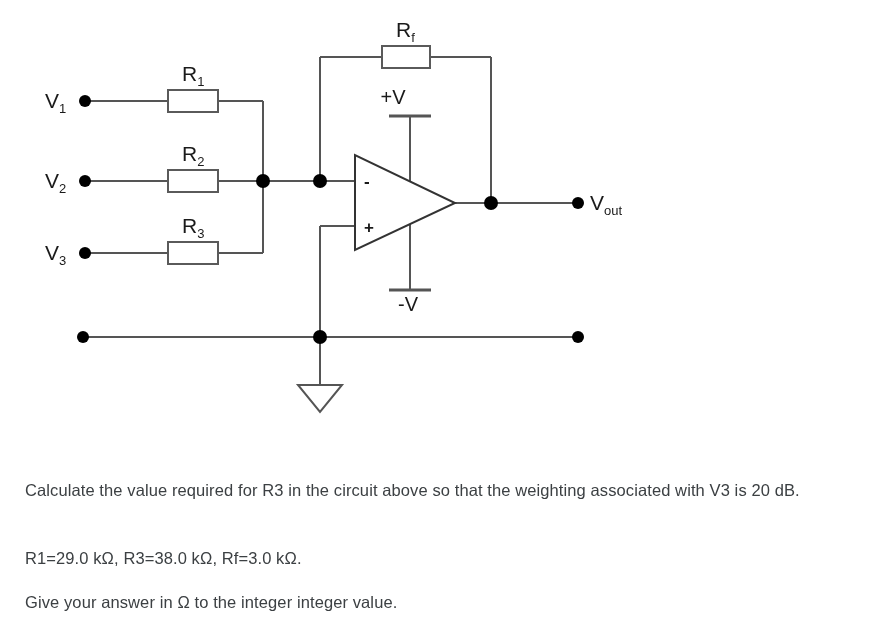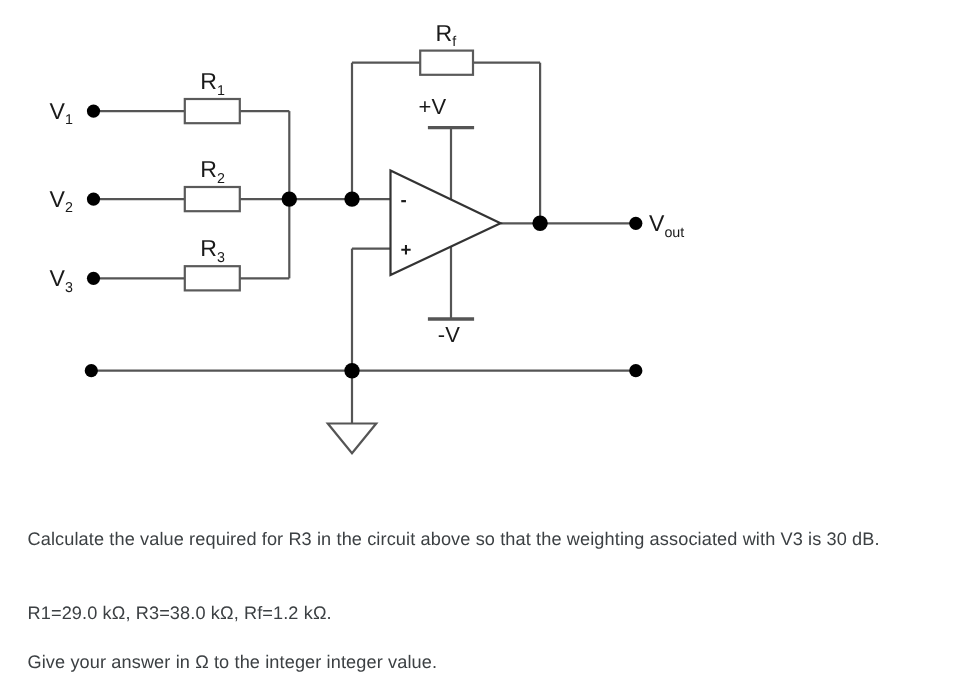--- a/index.html
+++ b/index.html
@@ -131,15 +131,15 @@
 
     <text class="lbl-supply" x="408" y="311" text-anchor="middle">-V</text>
 
     <text class="lbl-sign" x="364" y="187">-</text>
     <text class="lbl-sign" x="364" y="233">+</text>
 
     <text class="lbl-main" x="590" y="210"><tspan>V</tspan><tspan class="lbl-sub" dy="5">out</tspan></text>
   </svg>
 </div>
 
-<div class="q-text" id="question-prompt">Calculate the value required for R3 in the circuit above so that the weighting associated with V3 is 30 dB.</div>
-<div class="q-text" id="given-values">R1=29.0 kΩ,  R3=38.0 kΩ, Rf=1.2 kΩ.</div>
+<div class="q-text" id="question-prompt">Calculate the value required for R3 in the circuit above so that the weighting associated with V3 is 20 dB.</div>
+<div class="q-text" id="given-values">R1=29.0 kΩ,  R3=38.0 kΩ, Rf=3.0 kΩ.</div>
 <div class="q-text" id="answer-note">Give your answer in Ω to the integer integer value.</div>
 
 </body></html>

